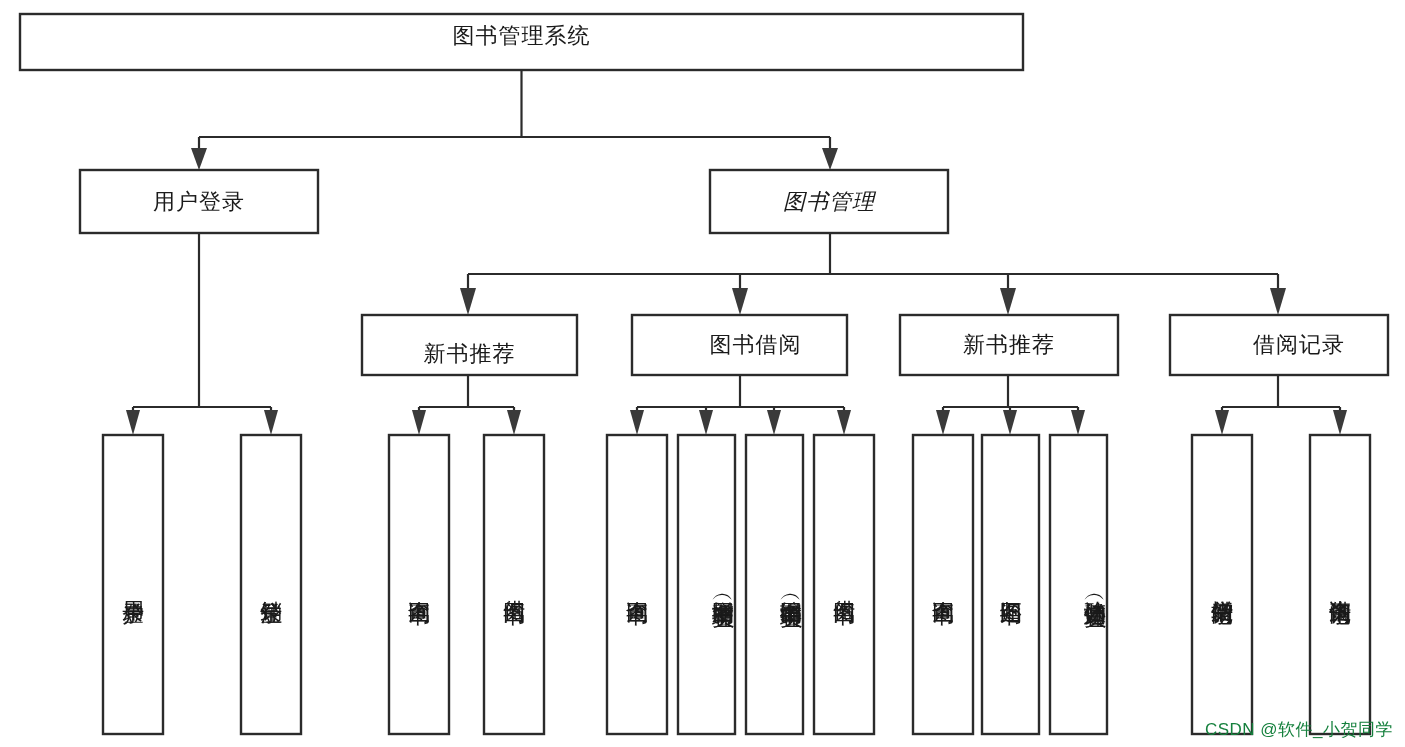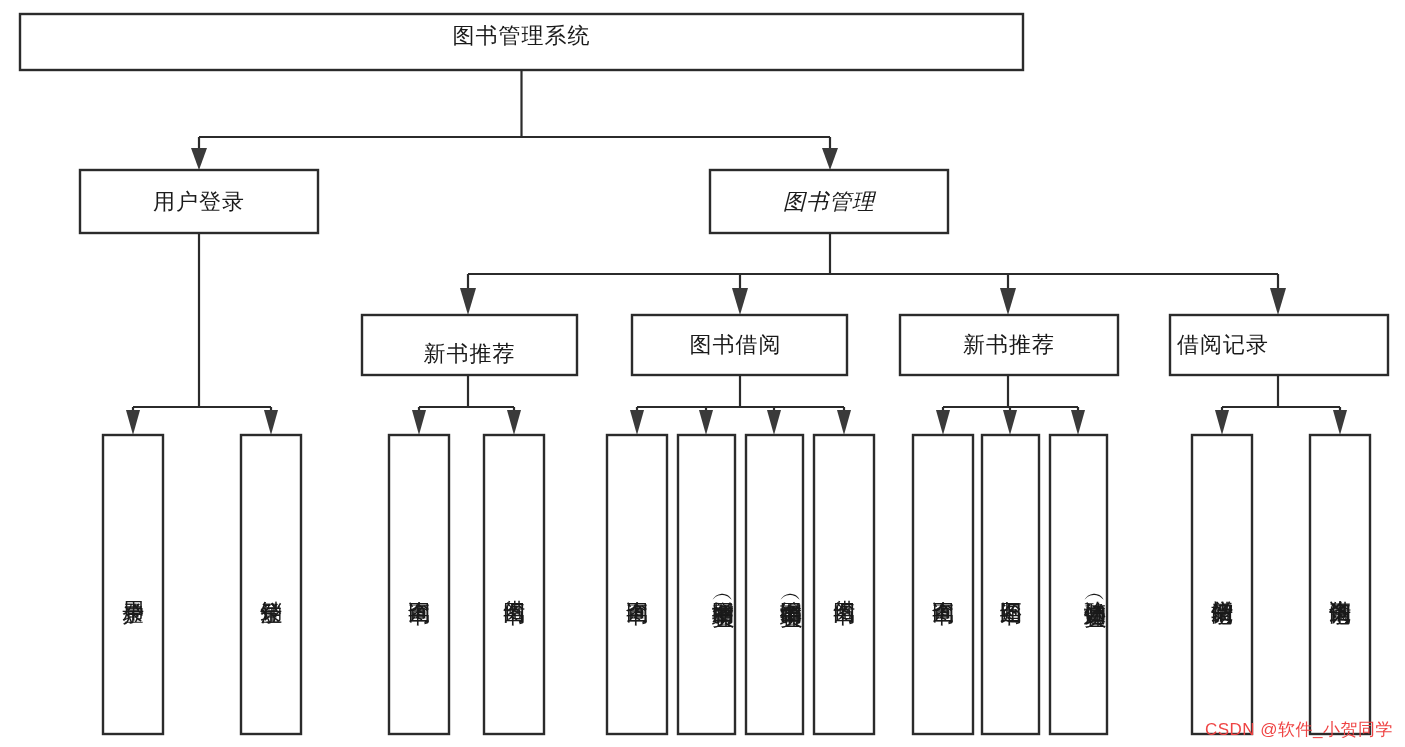--- a/index.html
+++ b/index.html
@@ -70,21 +70,21 @@
     letter-spacing: 1px;
     white-space: nowrap;
     pointer-events: none;
   }
   .watermark {
     position: absolute;
     right: 12px;
     bottom: 6px;
     font-family: "Liberation Sans", "DejaVu Sans", sans-serif;
     font-size: 17px;
-    color: #ef4444;
+    color: #15803d;
     letter-spacing: 0.5px;
     white-space: nowrap;
   }
 </style>
 </head>
 <body>
 
 <div id="diagram-root">
 
   <svg class="diagram-canvas" viewBox="0 0 1405 747">
@@ -193,23 +193,23 @@
     <rect class="node-box" x="1192" y="435" width="60" height="299"></rect>
     <rect class="node-box" x="1310" y="435" width="60" height="299"></rect>
   </svg>
 
   <div class="htext-wrap" style="left:20px; top:14px; width:1003px; height:44px;">图书管理系统</div>
 
   <div class="htext-wrap" style="left:80px; top:170px; width:238px; height:63px;">用户登录</div>
   <div class="htext-wrap" style="left:710px; top:170px; width:238px; height:63px;font-style:italic;">图书管理</div>
 
   <div class="htext-wrap" style="left:362px; top:315px; width:215px; height:60px;margin-top:9px;">新书推荐</div>
-  <div class="htext-wrap" style="left:628px; top:315px; width:215px; height:60px;">图书借阅</div>
+  <div class="htext-wrap" style="left:648px; top:315px; width:215px; height:60px;">图书借阅</div>
   <div class="htext-wrap" style="left:900px; top:315px; width:218px; height:60px;">新书推荐</div>
-  <div class="htext-wrap" style="left:1130px; top:315px; width:186px; height:60px;">借阅记录</div>
+  <div class="htext-wrap" style="left:1170px; top:315px; width:186px; height:60px;padding-left:36px;">借阅记录</div>
 
   <div class="vtext-wrap center-v" style="left:103px; top:435px; width:60px; height:299px;">用户登录</div>
   <div class="vtext-wrap center-v" style="left:241px; top:435px; width:60px; height:299px;">注销登录</div>
 
   <div class="vtext-wrap center-v" style="left:389px; top:435px; width:60px; height:299px;">查询图书</div>
   <div class="vtext-wrap center-v" style="left:484px; top:435px; width:60px; height:299px;">借阅图书</div>
 
   <div class="vtext-wrap center-v" style="left:607px; top:435px; width:60px; height:299px;">查询图书</div>
   <div class="vtext-wrap" style="left:678px; top:441px; width:57px; height:293px;">新增图书（管理员）</div>
   <div class="vtext-wrap" style="left:746px; top:441px; width:57px; height:293px;">编辑图书（管理员）</div>

